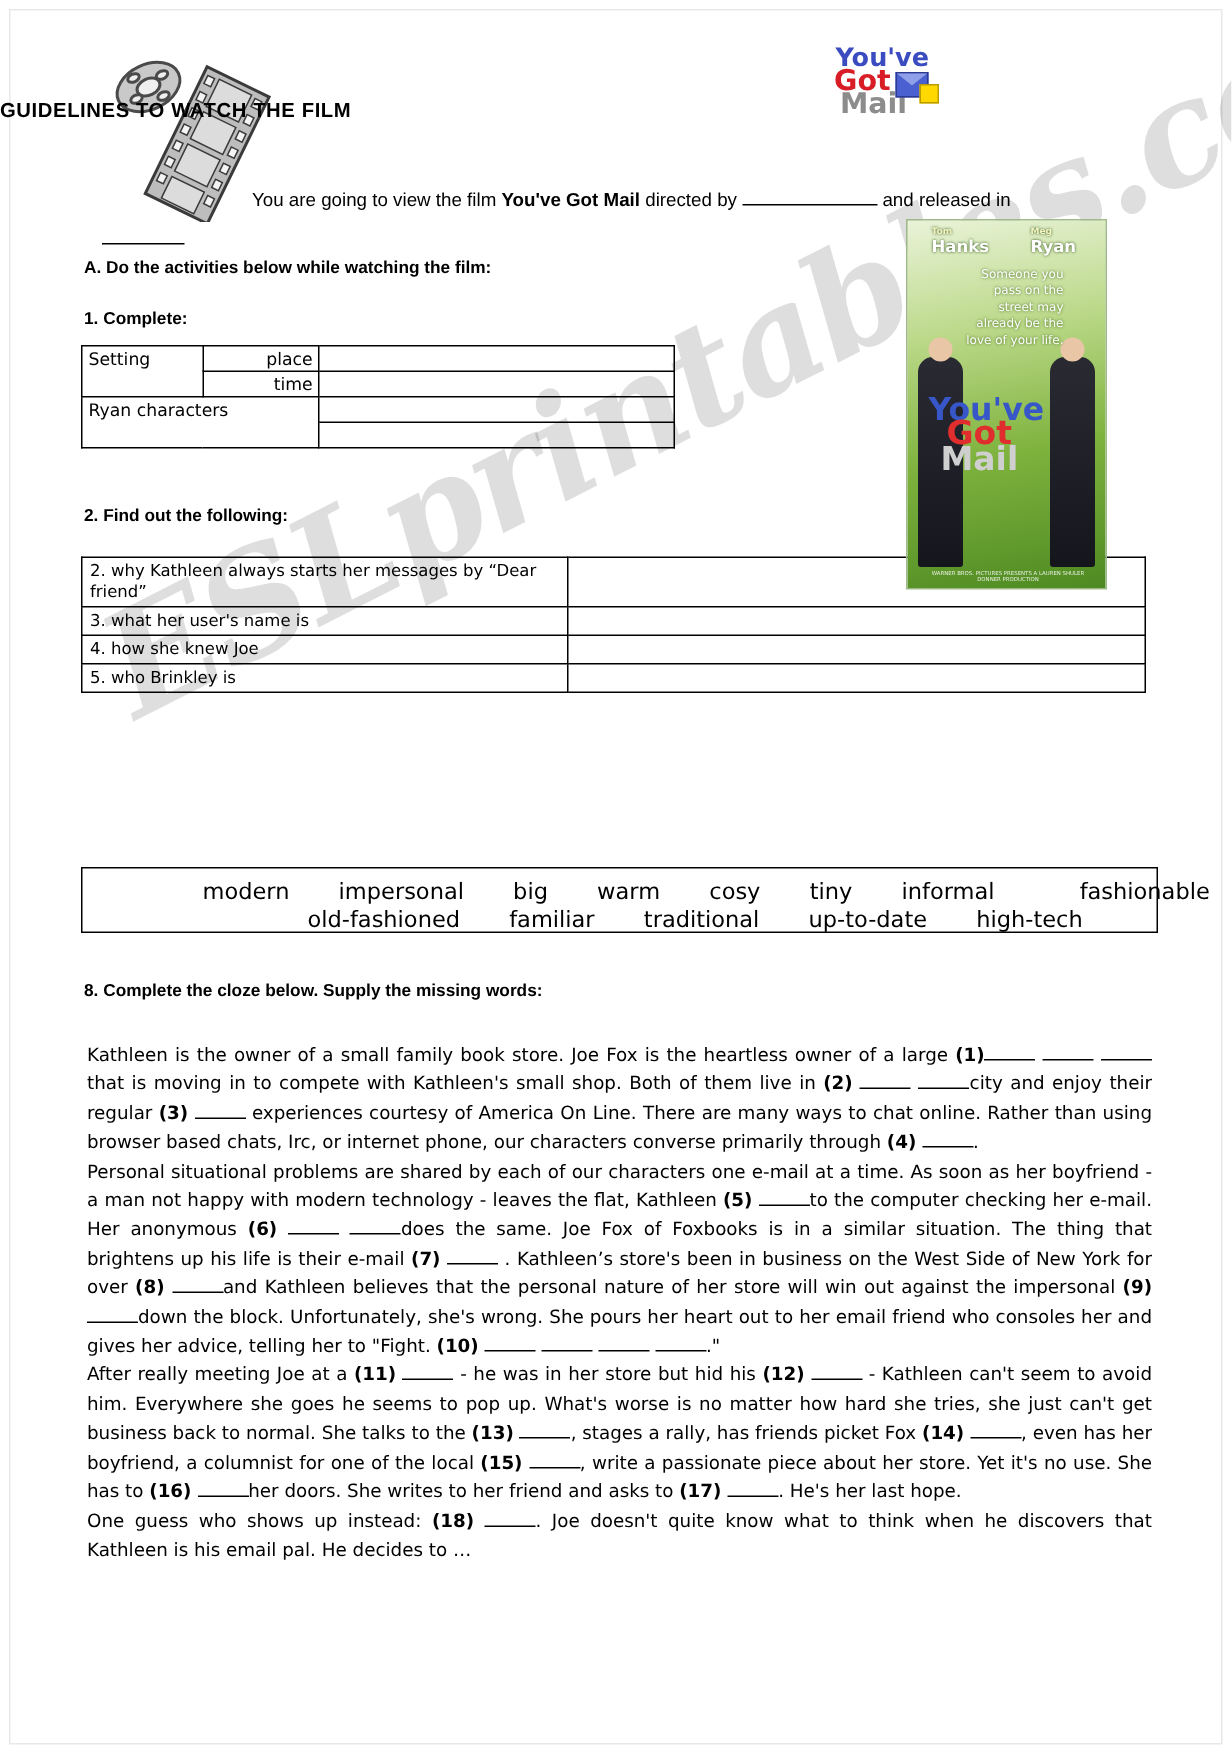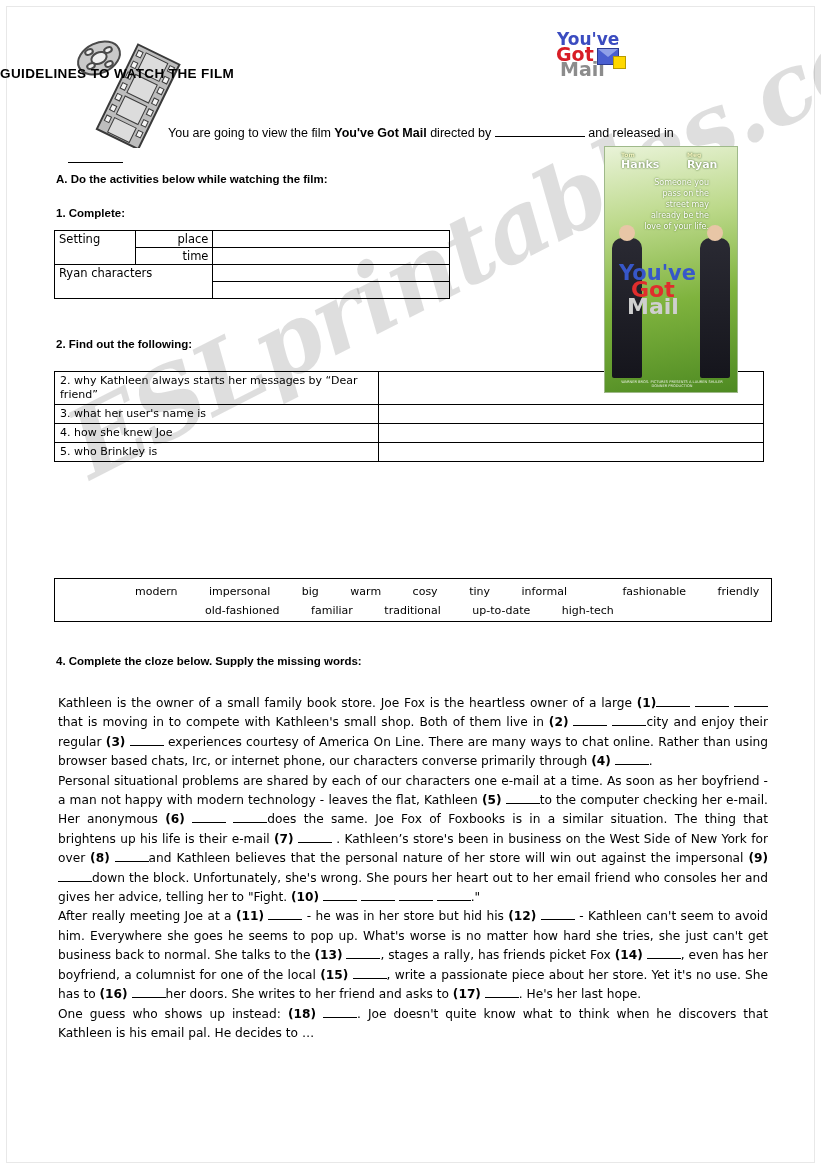--- a/index.html
+++ b/index.html
@@ -185,21 +185,21 @@
 
   
   #adj-box {
     position: absolute;
     left: 54px;
     top: 578px;
     width: 718px;
     height: 44px;
     border: 1px solid #000;
     box-sizing: border-box;
-    font-size: 11px;
+    font-size: 15px;
     font-family: "DejaVu Sans", sans-serif;
     padding-left: 23px;
   }
   .adj-row {
     position: absolute;
     white-space: nowrap;
   }
   #adj-row1 { left: 80px; top: 6px; }
   #adj-row2 { left: 150px; top: 25px; }
   .adj { display: inline-block; }
@@ -360,21 +360,21 @@
     <span>directed by</span>
     <span class="blank-line bl-90"></span>
     <span>and released in</span>
     <br>
     <span class="blank-line bl-55"></span>
   </div>
 
   <div class="heading layer" id="head-a">A. Do the activities below while watching the film:</div>
   <div class="heading layer" id="head-1">1. Complete:</div>
   <div class="heading layer" id="head-2">2. Find out the following:</div>
-  <div class="heading layer" id="head-4">4. Complete the cloze below. Supply the missing words:</div>
+  <div class="heading layer" id="head-4">8. Complete the cloze below. Supply the missing words:</div>
 
   <table id="table1" class="layer">
     <tbody>
         <tr>
       <td class="t1-c1" rowspan="2">Setting</td>
       <td class="t1-c2">place</td>
       <td class="t1-c3"></td>
     </tr>
     <tr>
       <td class="t1-c2">time</td>

